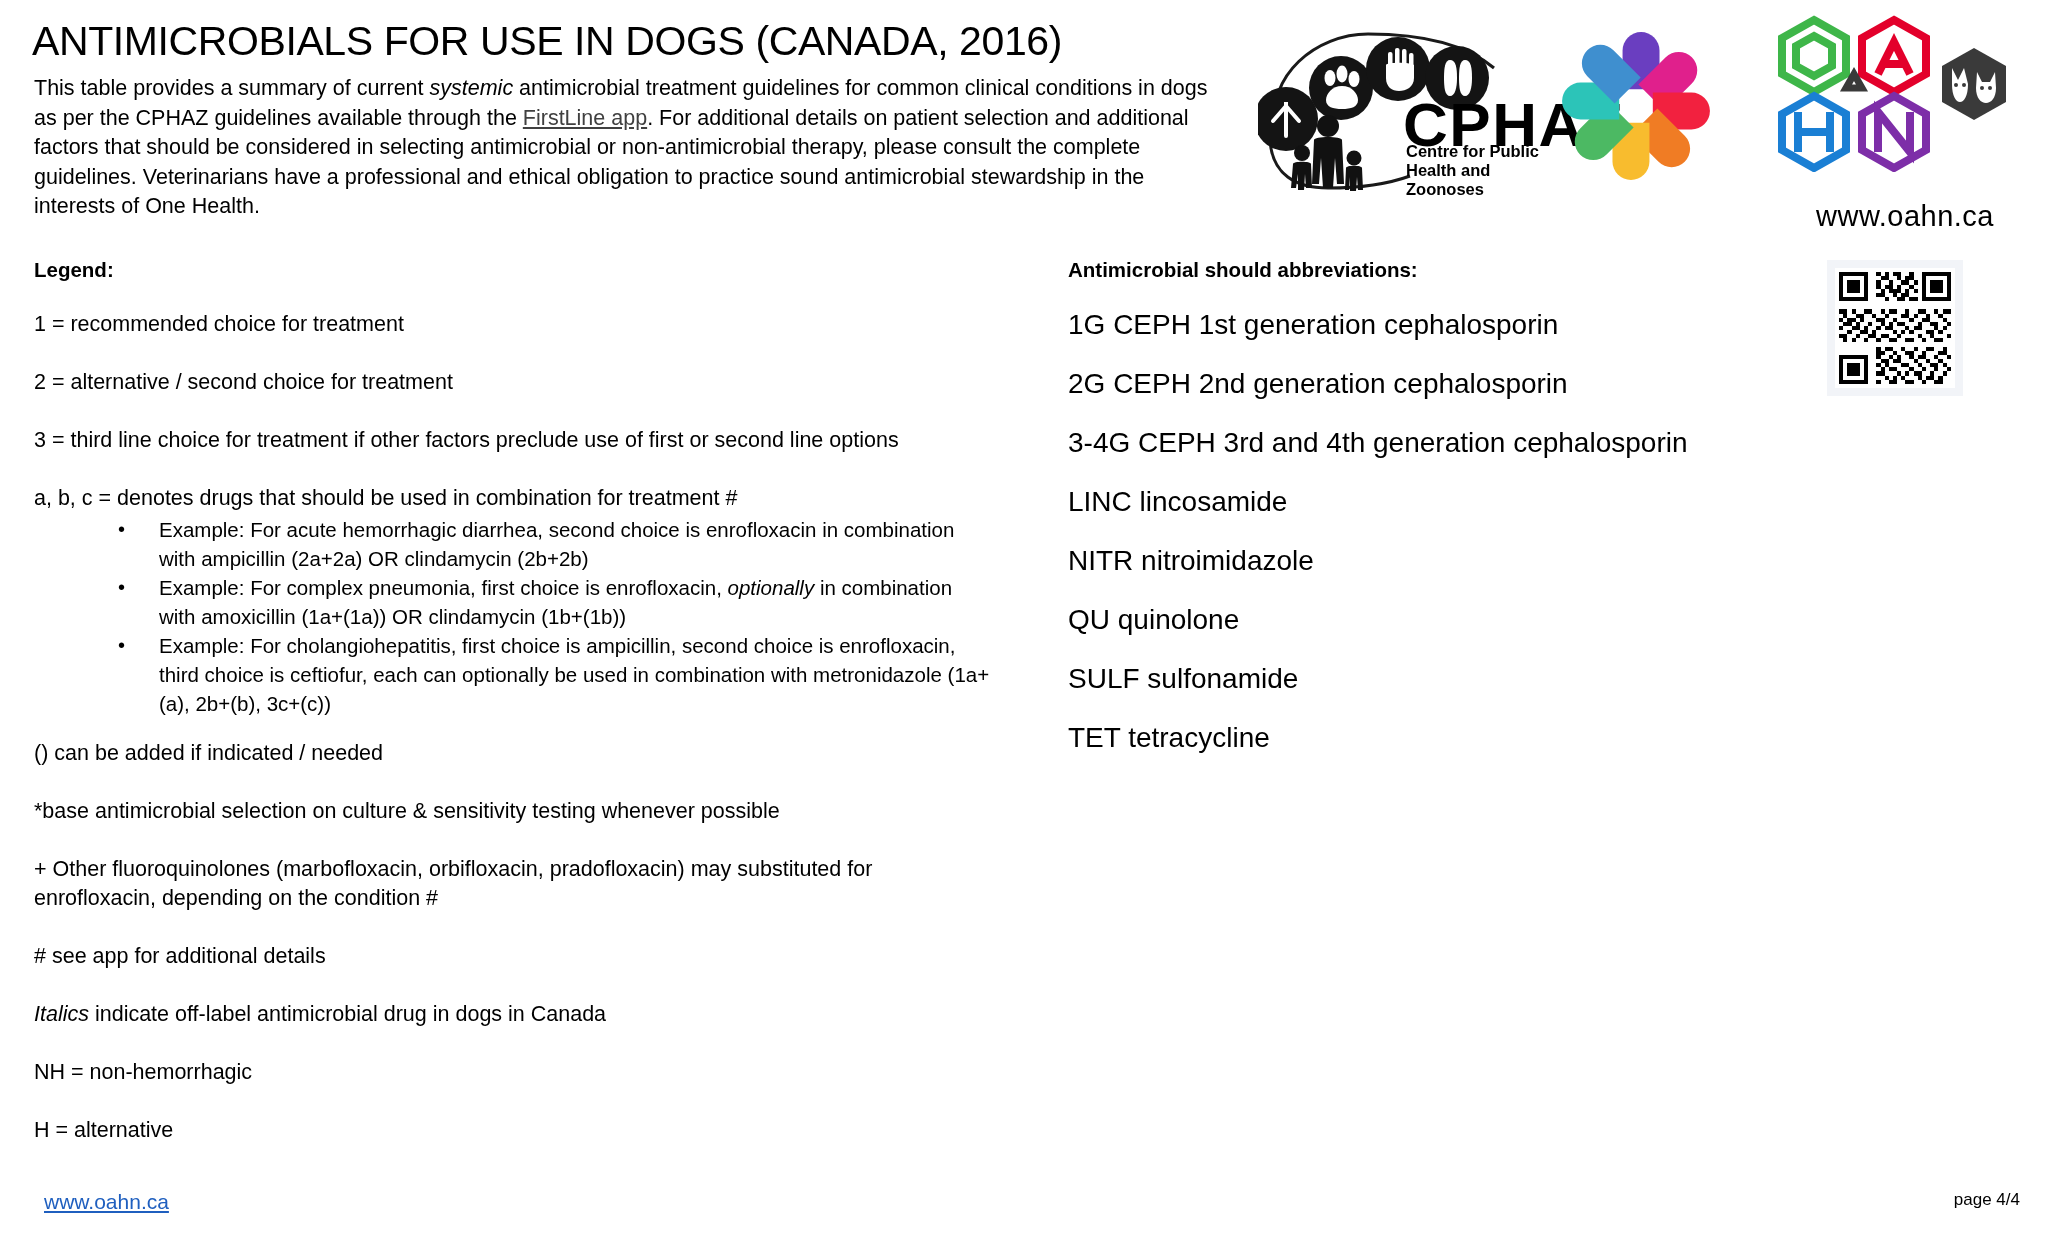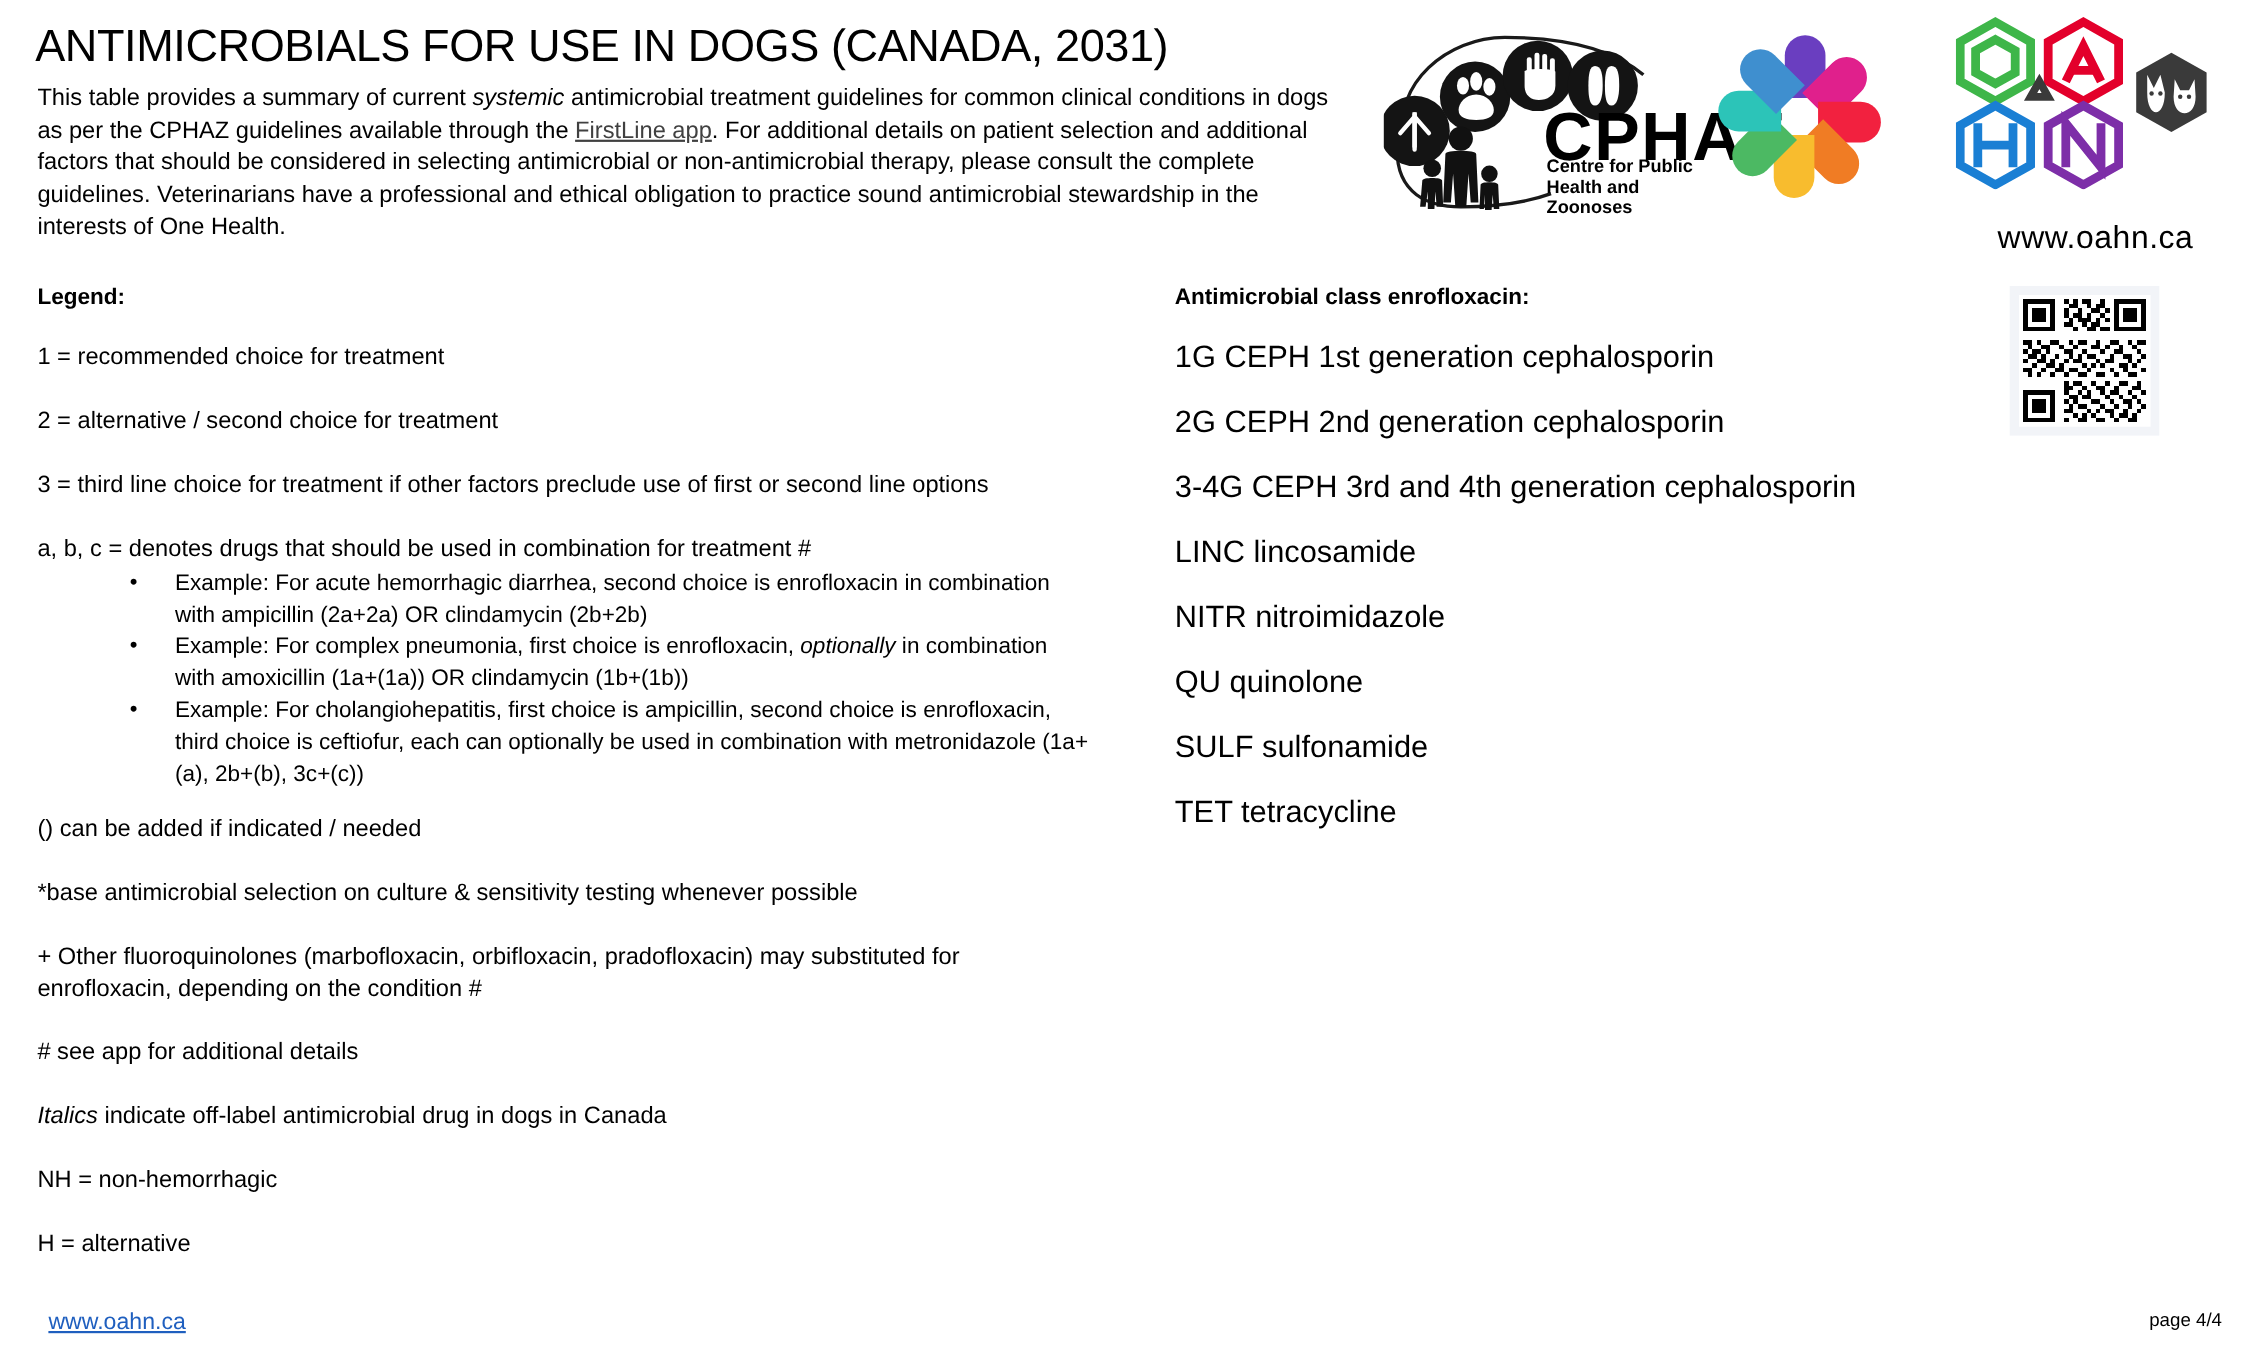--- a/index.html
+++ b/index.html
@@ -188,21 +188,21 @@
     right: 28px;
     top: 1190px;
     font-size: 17px;
   }
 </style>
 </head>
 <body>
 
 <div id="header">
 
-  <div id="title">ANTIMICROBIALS FOR USE IN DOGS (CANADA, 2031)</div>
+  <div id="title">ANTIMICROBIALS FOR USE IN DOGS (CANADA, 2016)</div>
 
   <div id="intro">
     <span>This table provides a summary of current </span><i>systemic</i><span> antimicrobial treatment guidelines for common clinical conditions in dogs as per the CPHAZ guidelines available through the </span><span class="lnk">FirstLine app</span><span>.  For additional details on patient selection and additional factors that should be considered in selecting antimicrobial or non-antimicrobial therapy, please consult the complete guidelines. Veterinarians have a professional and ethical obligation to practice sound antimicrobial stewardship in the interests of One Health.</span>
   </div>
 
   <div id="cphaz-logo">
     <svg class="arcwrap" viewBox="0 0 310 175">
 
       <path d="M18 112 C8 60 58 18 110 18 C168 18 210 30 236 52" fill="none" stroke="#1a1a1a" stroke-width="3"></path>
       <path d="M12 120 C12 160 40 172 70 172 C100 172 130 168 152 160" fill="none" stroke="#1a1a1a" stroke-width="3"></path>
@@ -519,21 +519,21 @@
   <div class="legend-line" style="margin-top:21px">() can be added if indicated / needed</div>
   <div class="legend-line">*base antimicrobial selection on culture &amp; sensitivity testing whenever possible</div>
   <div class="legend-line">+ Other fluoroquinolones  (marbofloxacin, orbifloxacin, pradofloxacin) may substituted for enrofloxacin, depending on the condition #</div>
   <div class="legend-line"># see app for additional details</div>
   <div class="legend-line"><i>Italics</i><span> indicate off-label antimicrobial drug in dogs in Canada</span></div>
   <div class="legend-line">NH = non-hemorrhagic</div>
   <div class="legend-line">H = alternative</div>
 </div>
 
 <div id="abbrev-col">
-  <div id="abbrev-heading">Antimicrobial class enrofloxacin:</div>
+  <div id="abbrev-heading">Antimicrobial should abbreviations:</div>
   <div class="abbrev-line">1G CEPH 1st generation cephalosporin</div>
   <div class="abbrev-line">2G CEPH 2nd generation cephalosporin</div>
   <div class="abbrev-line">3-4G CEPH 3rd and 4th generation cephalosporin</div>
   <div class="abbrev-line">LINC lincosamide</div>
   <div class="abbrev-line">NITR nitroimidazole</div>
   <div class="abbrev-line">QU quinolone</div>
   <div class="abbrev-line">SULF sulfonamide</div>
   <div class="abbrev-line">TET tetracycline</div>
 </div>
 

